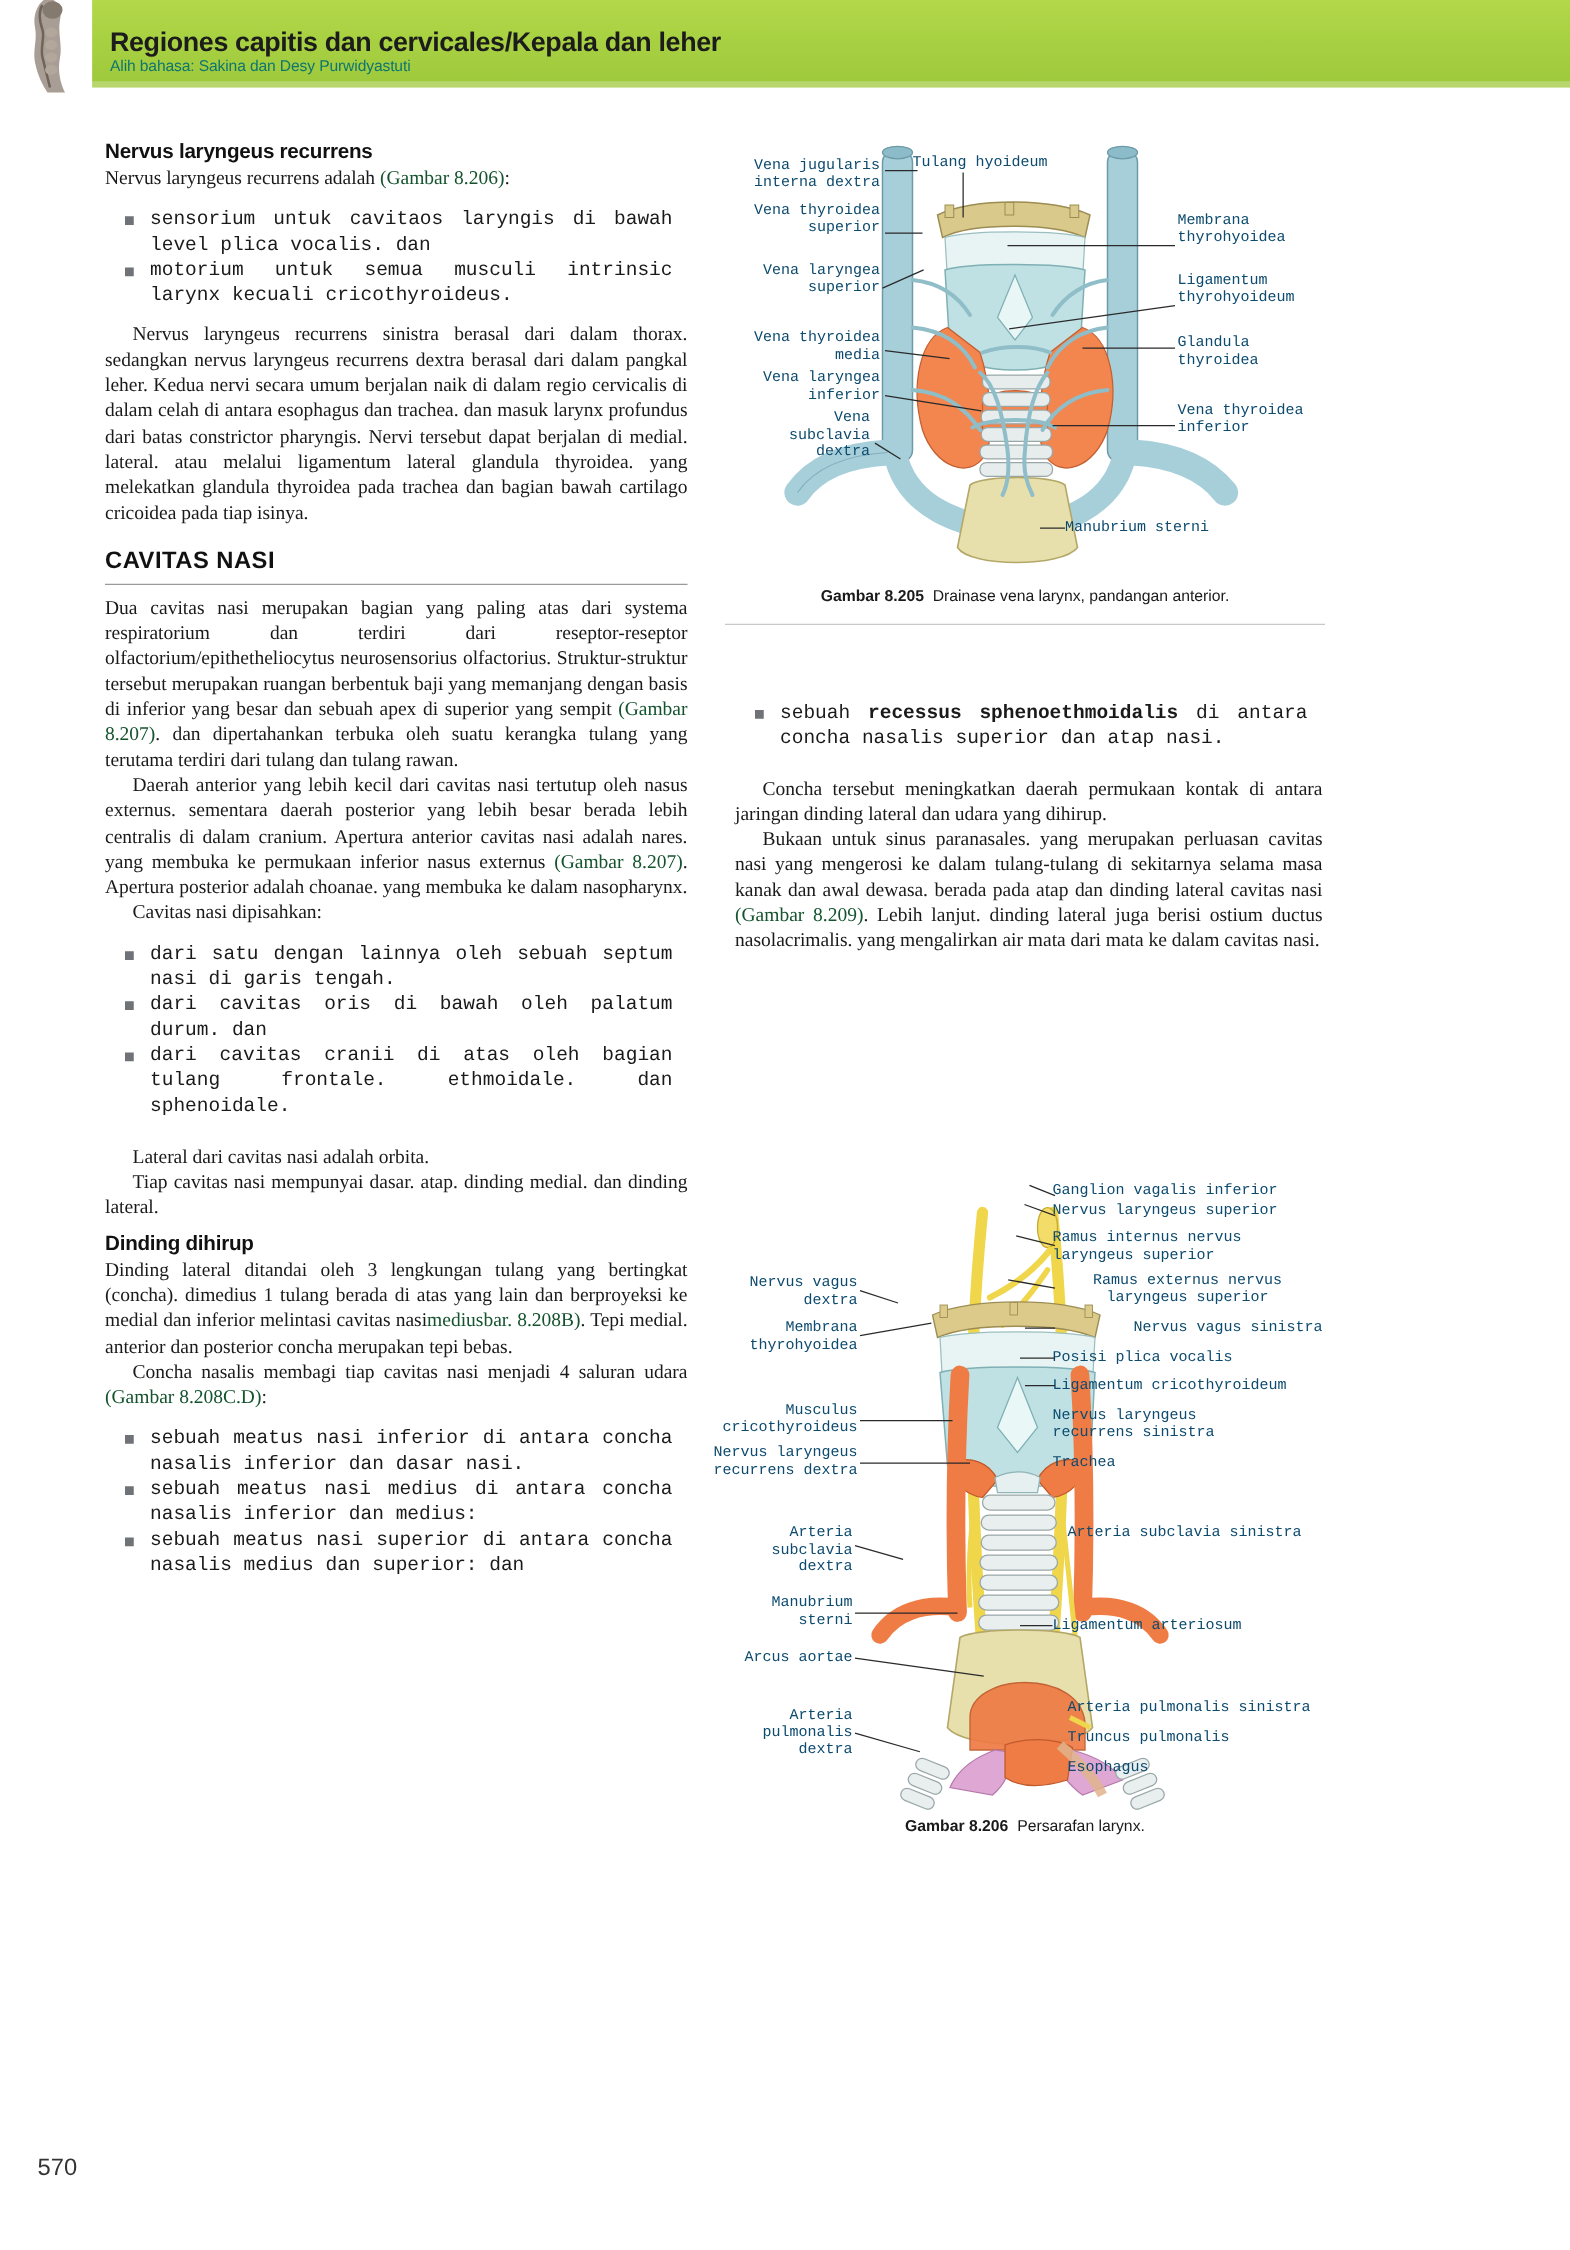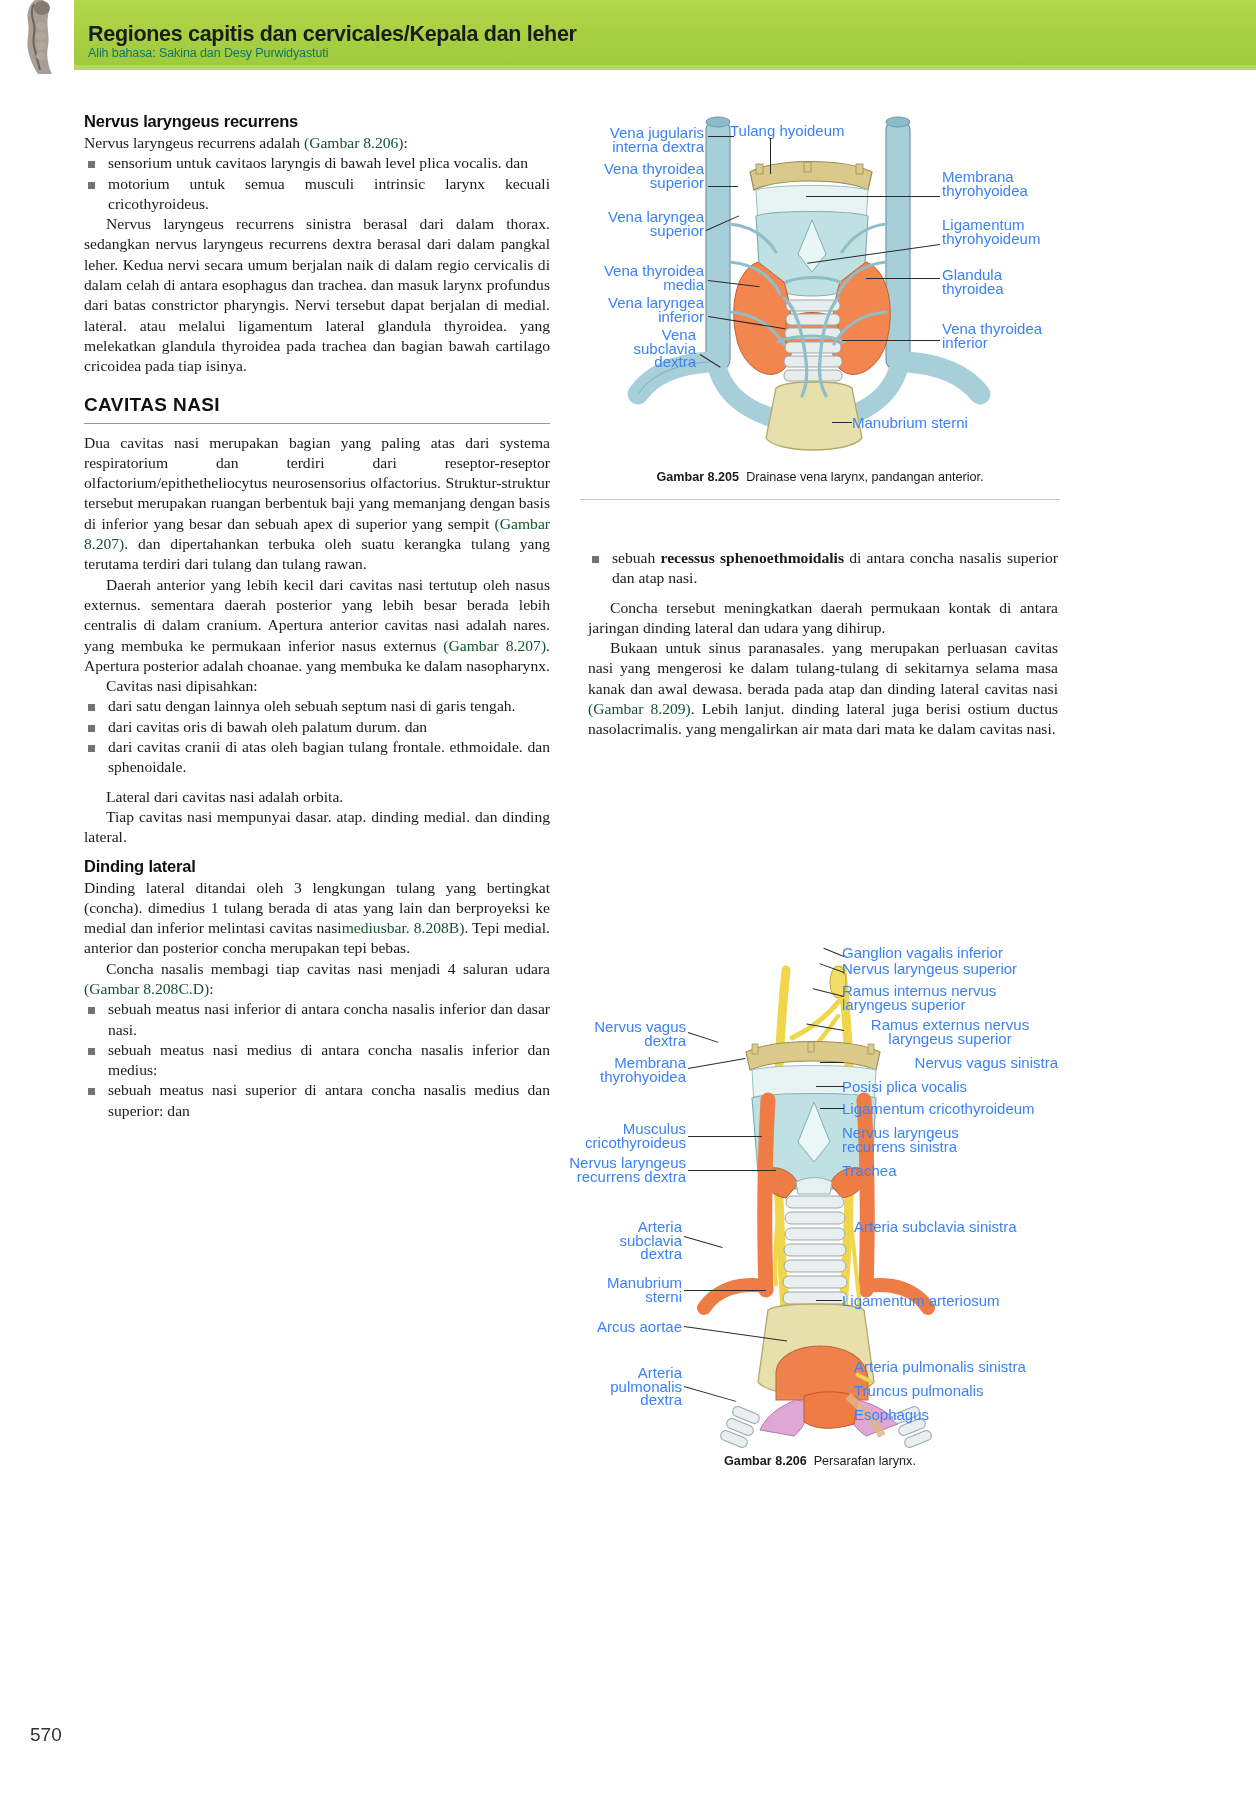--- a/index.html
+++ b/index.html
@@ -53,21 +53,21 @@
     margin:0; padding:0 0 7px 0; letter-spacing:.4px;
     border-bottom:1.5px solid #9a9a9a;
   }
   p.body {
     margin:0 0 0 0; font-size:15.6px; line-height:20.3px;
     color:#1a1a1a; text-align:justify; text-justify:inter-word;
     hyphens:none;
   }
   p.body.indent { text-indent:22px; }
   .ref { color:#14532d; }
-  ul.bl { list-style:none; margin:0; padding:0; }
+  ul.bl { list-style:none; margin:12px; padding:0;font-family:Liberation Mono, monospace; }
   ul.bl li {
     position:relative; padding-left:24px; margin:0 0 0 0;
     font-size:15.6px; line-height:20.3px; color:#1a1a1a; text-align:justify;
   }
   ul.bl li:before{
     content:""; position:absolute; left:4px; top:8px;
     width:7px; height:7px; background:#6f7276;
   }
   .gap { height:17px; }
   .gap-sm { height:9px; }
@@ -77,22 +77,22 @@
   .fig-wrap { position:relative; }
   .fig-caption {
     font-family:"Liberation Sans", sans-serif;
     font-size:12.6px; color:#1a1a1a; text-align:center;
     margin-top:6px;
   }
   .fig-caption b { font-weight:bold; }
   .fig-rule { border-bottom:1px solid #c8c8c8; margin-top:9px; }
 
   .lbl {
-    position:absolute; font-family:Liberation Sans, sans-serif;
-    font-size:15px; line-height:13.6px; color:#3b82f6; white-space:pre;
+    position:absolute; font-family:Liberation Mono, monospace;
+    font-size:12px; line-height:13.6px; color:#0c4a6e; white-space:pre;
   }
   .lbl.r { text-align:right; }
   .lbl.l { text-align:left; }
   .lead { position:absolute; background:#2a2a2a; height:1px; }
   .leadv{ position:absolute; background:#2a2a2a; width:1px; }
 
   
   .pageno {
     position:absolute; left:30px; top:1724px;
     font-family:"Liberation Sans", sans-serif;
@@ -148,21 +148,21 @@
     <li>dari satu dengan lainnya oleh sebuah septum nasi di garis tengah.</li>
     <li>dari cavitas oris di bawah oleh palatum durum. dan</li>
     <li>dari cavitas cranii di atas oleh bagian tulang frontale. ethmoidale. dan sphenoidale.</li>
   </ul>
 
   <div class="gap-sm"></div>
   <p class="body indent">Lateral dari cavitas nasi adalah orbita.</p>
   <p class="body indent">Tiap cavitas nasi mempunyai dasar. atap. dinding medial. dan dinding lateral.</p>
 
   <div class="gap-sm"></div>
-  <h3 class="sub">Dinding lateral</h3>
+  <h3 class="sub">Dinding dihirup</h3>
 
   <p class="body"><span>Dinding lateral ditandai oleh 3 lengkungan tulang yang bertingkat (concha). dimedius 1 tulang berada di atas yang lain dan berproyeksi ke medial dan inferior melintasi cavitas nasi</span><span class="ref">medius</span><span class="ref">bar. 8.208B)</span><span>. Tepi medial. anterior dan posterior concha merupakan tepi bebas.</span></p>
 
   <p class="body indent"><span>Concha nasalis membagi tiap cavitas nasi menjadi 4 saluran udara </span><span class="ref">(Gambar 8.208C.D)</span><span>:</span></p>
 
   <ul class="bl">
     <li><span>sebuah meatus nasi inferior di antara concha nasalis inferior dan dasar nasi.</span></li>
     <li><span>sebuah meatus nasi medius di antara concha nasalis inferior dan medius:</span></li>
     <li><span>sebuah meatus nasi superior di antara concha nasalis medius dan superior: dan</span></li>
   </ul>

